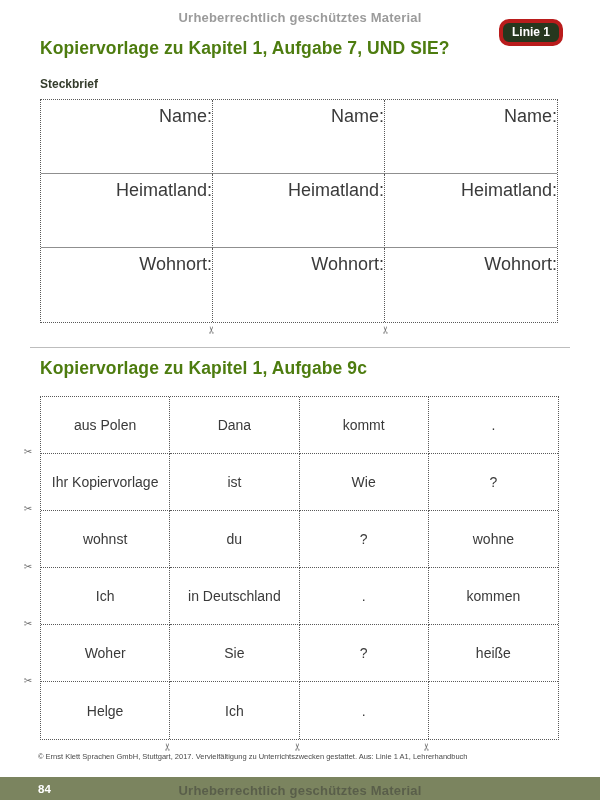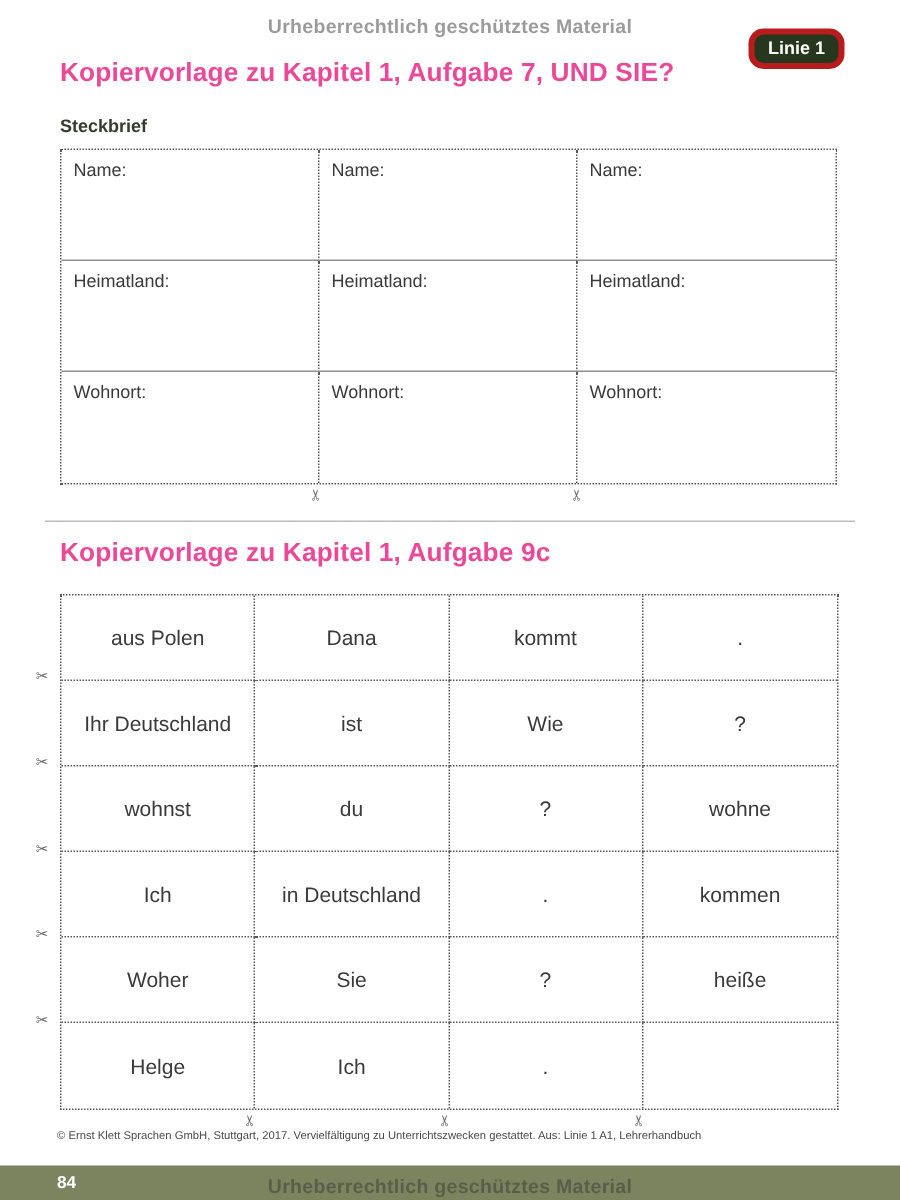--- a/index.html
+++ b/index.html
@@ -12,40 +12,40 @@
     position:absolute;top:10px;left:0;width:600px;text-align:center;
     color:#9b9b9b;font-weight:bold;font-size:13px;letter-spacing:0.2px;
   }
   .badge{
     position:absolute;top:19px;right:37px;
     background:#26371e;color:#ffffff;font-weight:bold;font-size:12px;
     padding:2px 9px 3px 9px;border-radius:10px;border:4px solid #b91c1c;
   }
   .h-title{
     position:absolute;left:40px;
-    font-size:17.5px;font-weight:bold;color:#ec4899;letter-spacing:0.1px;
+    font-size:17.5px;font-weight:bold;color:#4d7c0f;letter-spacing:0.1px;
     white-space:nowrap;
     text-align:right;
   }
   .h1{top:38px;}
   .h2{top:358px;}
   .subtitle{
     position:absolute;left:40px;top:77px;
     font-size:12px;font-weight:bold;color:#343c2c;
   }
   .steckbrief{
     position:absolute;left:40px;top:99px;width:518px;height:224px;
     display:grid;grid-template-columns:1fr 1fr 1fr;grid-template-rows:1fr 1fr 1fr;
     border:1px dotted #595959;box-sizing:border-box;
   }
   .steckbrief > div{
     border-right:1px dotted #595959;
     border-bottom:1px solid #8f8f8f;
     padding:6px 0 0 8px;
-    font-size:12px;color:#3a3a3a;box-sizing:border-box;
+    font-size:18px;color:#3a3a3a;box-sizing:border-box;text-align:right;
   }
   .steckbrief > div:nth-child(3n){border-right:none;}
   .steckbrief > div:nth-child(n+7){border-bottom:none;}
   .divider{
     position:absolute;left:30px;top:347px;width:540px;
     border-top:1px solid #bdbdbd;
   }
   .cards{
     position:absolute;left:40px;top:396px;width:519px;height:344px;
     display:grid;grid-template-columns:repeat(4,1fr);grid-template-rows:repeat(6,1fr);
@@ -107,21 +107,21 @@
 
 <div class="divider"></div>
 
 <div class="h-title h2">Kopiervorlage zu Kapitel 1, Aufgabe 9c</div>
 
 <div class="cards">
   <div>aus Polen</div>
   <div>Dana</div>
   <div>kommt</div>
   <div>.</div>
-  <div>Ihr Deutschland</div>
+  <div>Ihr Kopiervorlage</div>
   <div>ist</div>
   <div>Wie</div>
   <div>?</div>
   <div>wohnst</div>
   <div>du</div>
   <div>?</div>
   <div>wohne</div>
   <div>Ich</div>
   <div>in Deutschland</div>
   <div>.</div>

